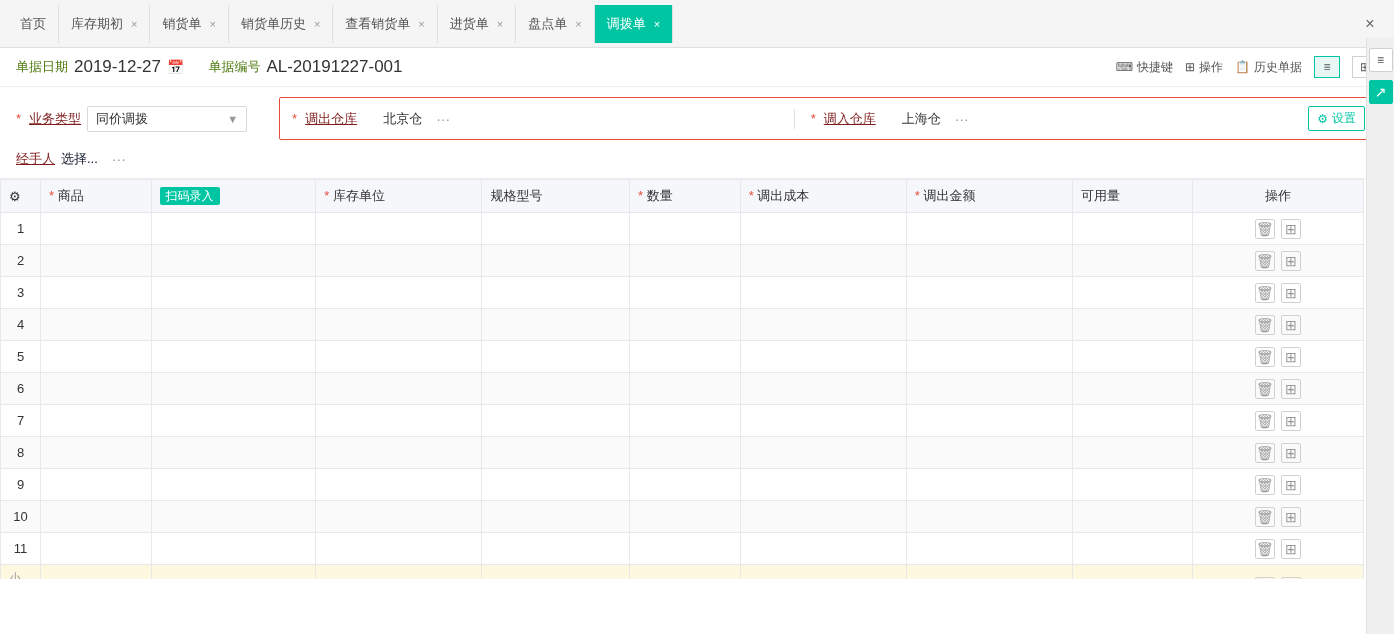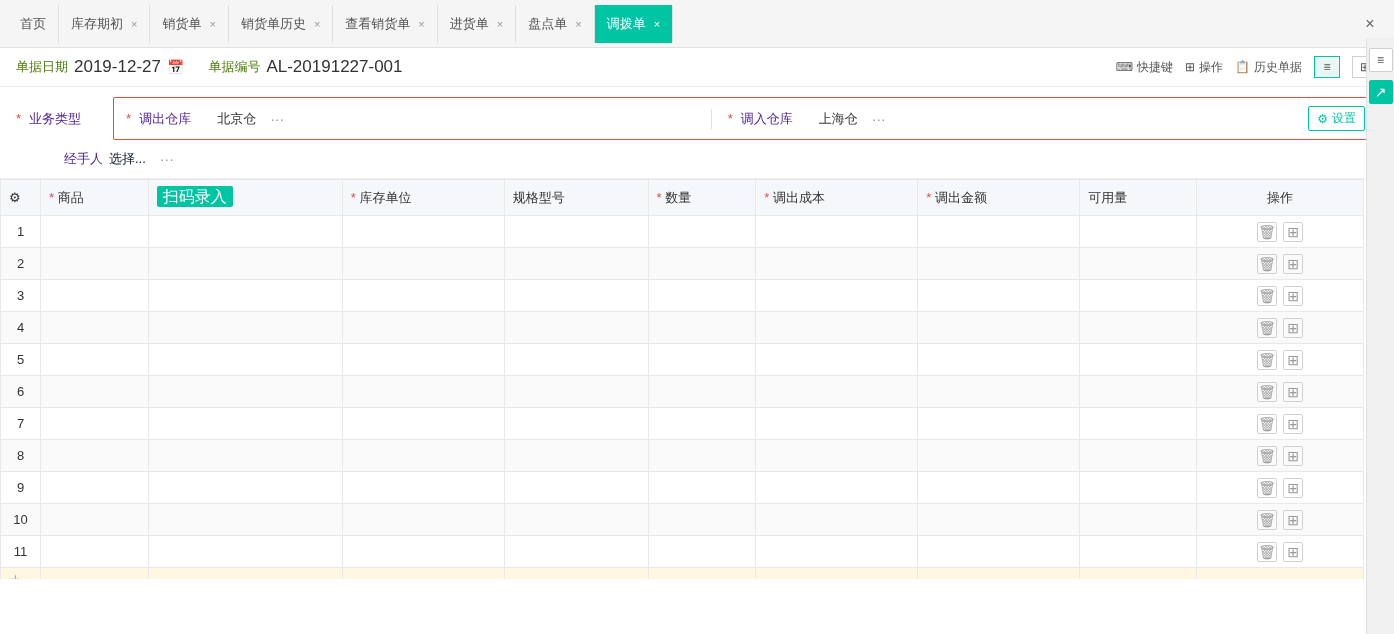--- a/index.html
+++ b/index.html
@@ -96,21 +96,21 @@
     .warehouse-field {
       display: flex; align-items: center; gap: 6px;
       flex: 1;
     }
     .warehouse-divider {
       width: 1px; height: 20px;
       background: #e0e0e0;
       margin: 0 16px;
     }
     .required-star { color: #e74c3c; margin-right: 2px; }
-    .field-label { color: #4c1d95; }
+    .field-label { color: #7f1d1d; text-decoration: underline; }
     .field-val { color: #333; margin-left: 20px; }
     .dots-btn { color: #999; cursor: pointer; font-size: 14px; margin-left: 8px; }
 
     .settings-btn {
       display: flex; align-items: center; gap: 4px;
       border: 1px solid #00c5a3;
       color: #00c5a3;
       background: #fff;
       padding: 3px 8px;
       border-radius: 2px;
@@ -132,21 +132,21 @@
       min-width: 160px;
       cursor: pointer;
       background: #fff;
       justify-content: space-between;
     }
     .biz-select-val { color: #333; }
     .biz-select-arrow { color: #999; font-size: 11px; }
 
     
     .person-field {
-      display: flex; align-items: center; gap: 6px; margin-left: 48px;
+      display: flex; align-items: center; gap: 6px;
     }
     .person-placeholder { color: #0f172a; }
 
     
     .data-table { width: 100%; border-collapse: collapse; }
     .data-table th {
       background: #f5f7fa;
       border: 1px solid #e8e8e8;
       padding: 7px 8px;
       font-weight: normal;
@@ -166,21 +166,21 @@
     .data-table tr.subtotal td { background: #fff8e1; font-weight: normal; }
     .th-required { color: #e74c3c; }
     .row-num { color: #999; text-align: center; }
     .op-icons { display: flex; align-items: center; gap: 6px; justify-content: center; }
     .op-icon { width: 20px; height: 20px; display: flex; align-items: center; justify-content: center; cursor: pointer; color: #999; font-size: 14px; border: 1px solid #d0d0d0; border-radius: 2px; }
     .scan-btn {
       background: #00c5a3;
       color: #fff;
       border-radius: 2px;
       padding: 2px 6px;
-      font-size: 16px;
+      font-size: 12px;
       cursor: pointer;
       white-space: nowrap;
     }
     .gear-th {
       width: 40px; text-align: center;
     }
 
     
     .right-toolbar {
       position: fixed;
@@ -283,20 +283,24 @@
     <div class="action-icon-btn">⊞</div>
   </div>
 </div>
 
 <div class="sub-form">
   <div class="sub-form-row">
 
     <div class="biz-field">
       <span class="required-star">*</span>
       <span class="field-label">业务类型</span>
+      <div class="biz-select">
+        <span class="biz-select-val">同价调拨</span>
+        <span class="biz-select-arrow">▼</span>
+      </div>
     </div>
 
     <div class="red-box">
 
       <div class="warehouse-field">
         <span class="required-star">*</span>
         <span class="field-label">调出仓库</span>
         <span class="field-val">北京仓</span>
         <span class="dots-btn">···</span>
       </div>

